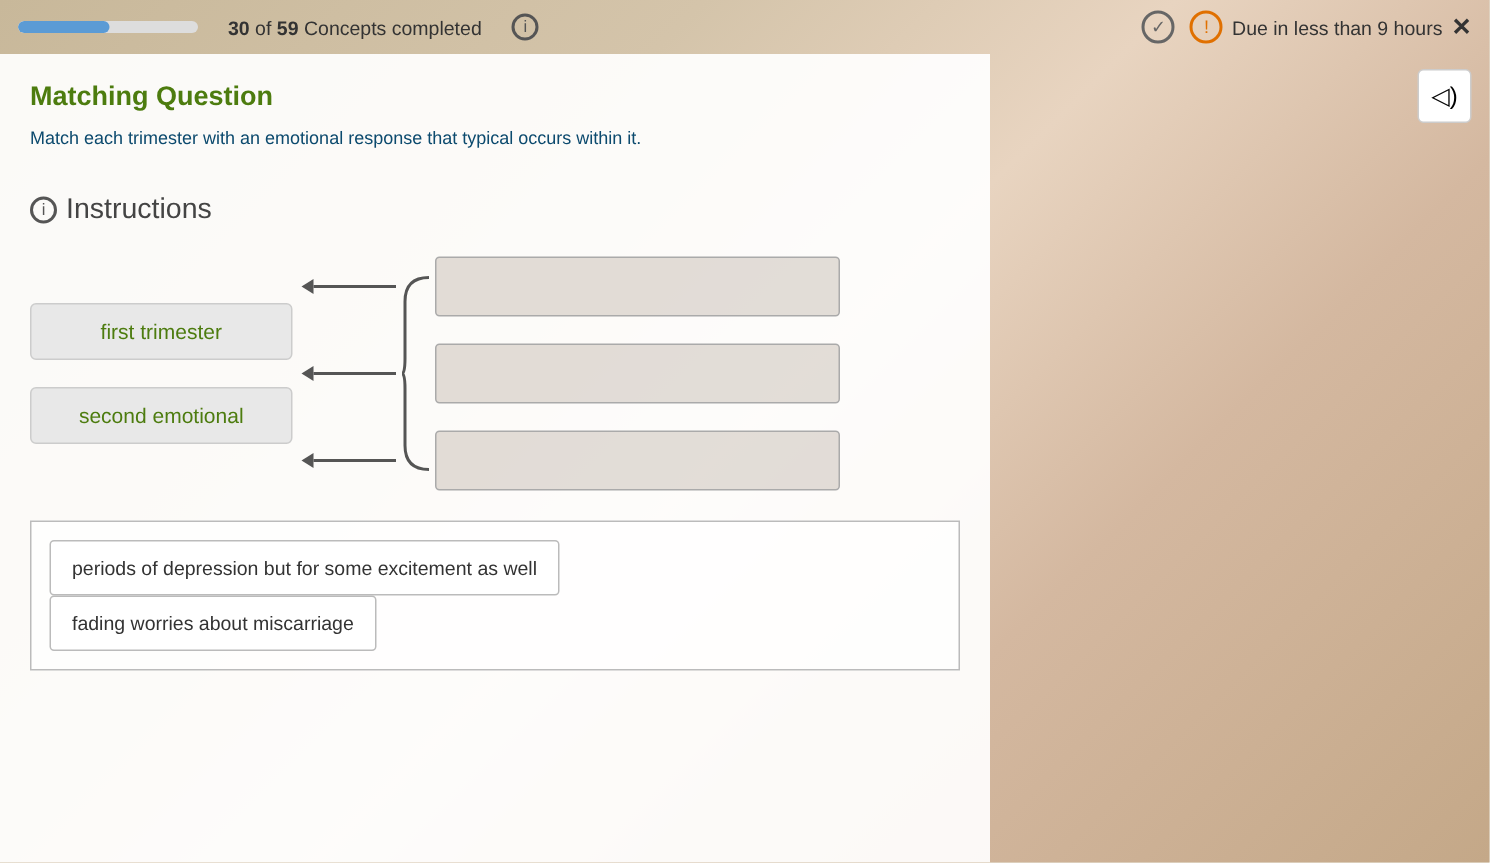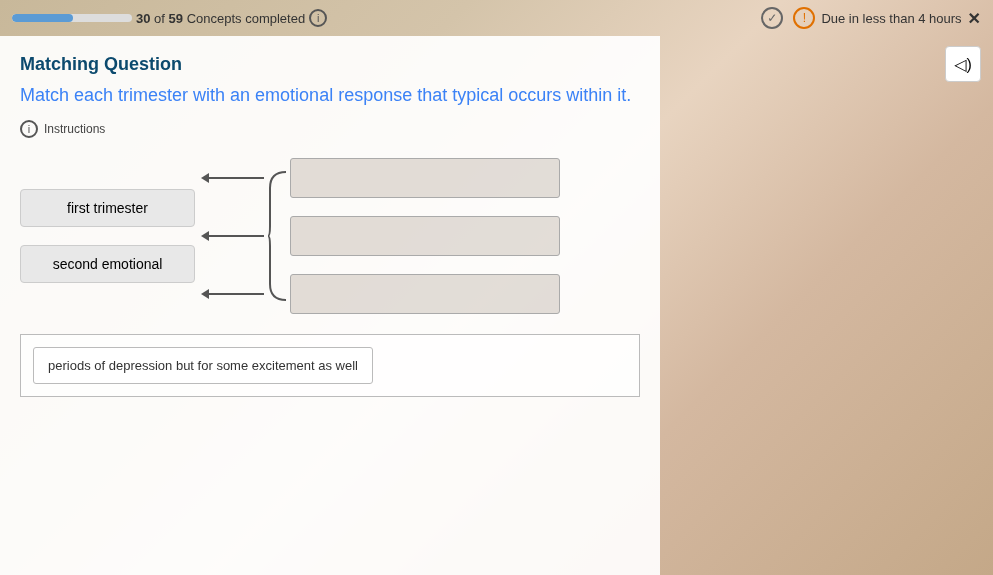--- a/index.html
+++ b/index.html
@@ -28,21 +28,21 @@
       align-items: center;
       justify-content: space-between;
       background: transparent;
       padding: 4px 12px;
       height: 36px;
     }
 
     .progress-section {
       display: flex;
       align-items: center;
-      gap: 4px;
+      gap: 20px;
     }
 
     .progress-bar-container {
       width: 120px;
       height: 8px;
       background: #ddd;
       border-radius: 4px;
       overflow: hidden;
     }
 
@@ -132,28 +132,28 @@
     .left-panel {
       background: rgba(255,255,255,0.92);
       width: 660px;
       padding: 18px 20px;
       position: relative;
     }
 
     .question-title {
       font-size: 18px;
       font-weight: bold;
+      color: #4d7c0f;
+      margin-bottom: 10px;
+    }
+
+    .question-description {
+      font-size: 12px;
       color: #0c4a6e;
-      margin-bottom: 10px;
-    }
-
-    .question-description {
-      font-size: 18px;
-      color: #3b82f6;
-      margin-bottom: 14px;
+      margin-bottom: 30px;
     }
 
     .instructions-row {
       display: flex;
       align-items: center;
       gap: 6px;
       margin-bottom: 20px;
     }
 
     .instructions-icon {
@@ -162,33 +162,33 @@
       border: 2px solid #555;
       border-radius: 50%;
       display: inline-flex;
       align-items: center;
       justify-content: center;
       font-size: 11px;
       color: #555;
     }
 
     .instructions-text {
-      font-size: 12px;
+      font-size: 19px;
       color: #444;
     }
 
     .term-box {
       background: #e8e8e8;
       border: 1px solid #ccc;
       border-radius: 4px;
       padding: 10px 18px;
       width: 175px;
       text-align: center;
       font-size: 14px;
-      color: #000000;
+      color: #4d7c0f;
     }
 
     .answer-box {
       background: rgba(200,190,180,0.5);
       border: 1px solid #aaa;
       border-radius: 3px;
       width: 270px;
       height: 40px;
     }
 
@@ -281,21 +281,21 @@
     </div>
     <span class="progress-text">
       <strong>30</strong> of <strong>59</strong> <span>Concepts completed</span>
     </span>
     <span class="info-icon-small">i</span>
   </div>
   <div class="top-right">
     <span class="check-icon">✓</span>
     <div class="due-badge">
       <span class="due-icon">!</span>
-      <span>Due in less than 4 hours</span>
+      <span>Due in less than 9 hours</span>
       <span class="close-x">✕</span>
     </div>
   </div>
 </div>
 
 <div class="main-content">
 
   <div class="left-panel">
     <div class="question-title">Matching Question</div>
     <div class="question-description">Match each trimester with an emotional response that typical occurs within it.</div>
@@ -342,19 +342,22 @@
         <div class="answer-box"></div>
         <div class="answer-box"></div>
         <div class="answer-box"></div>
       </div>
     </div>
 
     <div class="answer-options">
       <div class="answer-options-row">
         <div class="answer-option">periods of depression but for some excitement as well</div>
       </div>
+      <div class="answer-options-row">
+        <div class="answer-option">fading worries about miscarriage</div>
+      </div>
     </div>
   </div>
 
   <div class="right-panel">
     <div class="audio-button">◁)</div>
   </div>
 </div>
 
 </body></html>

